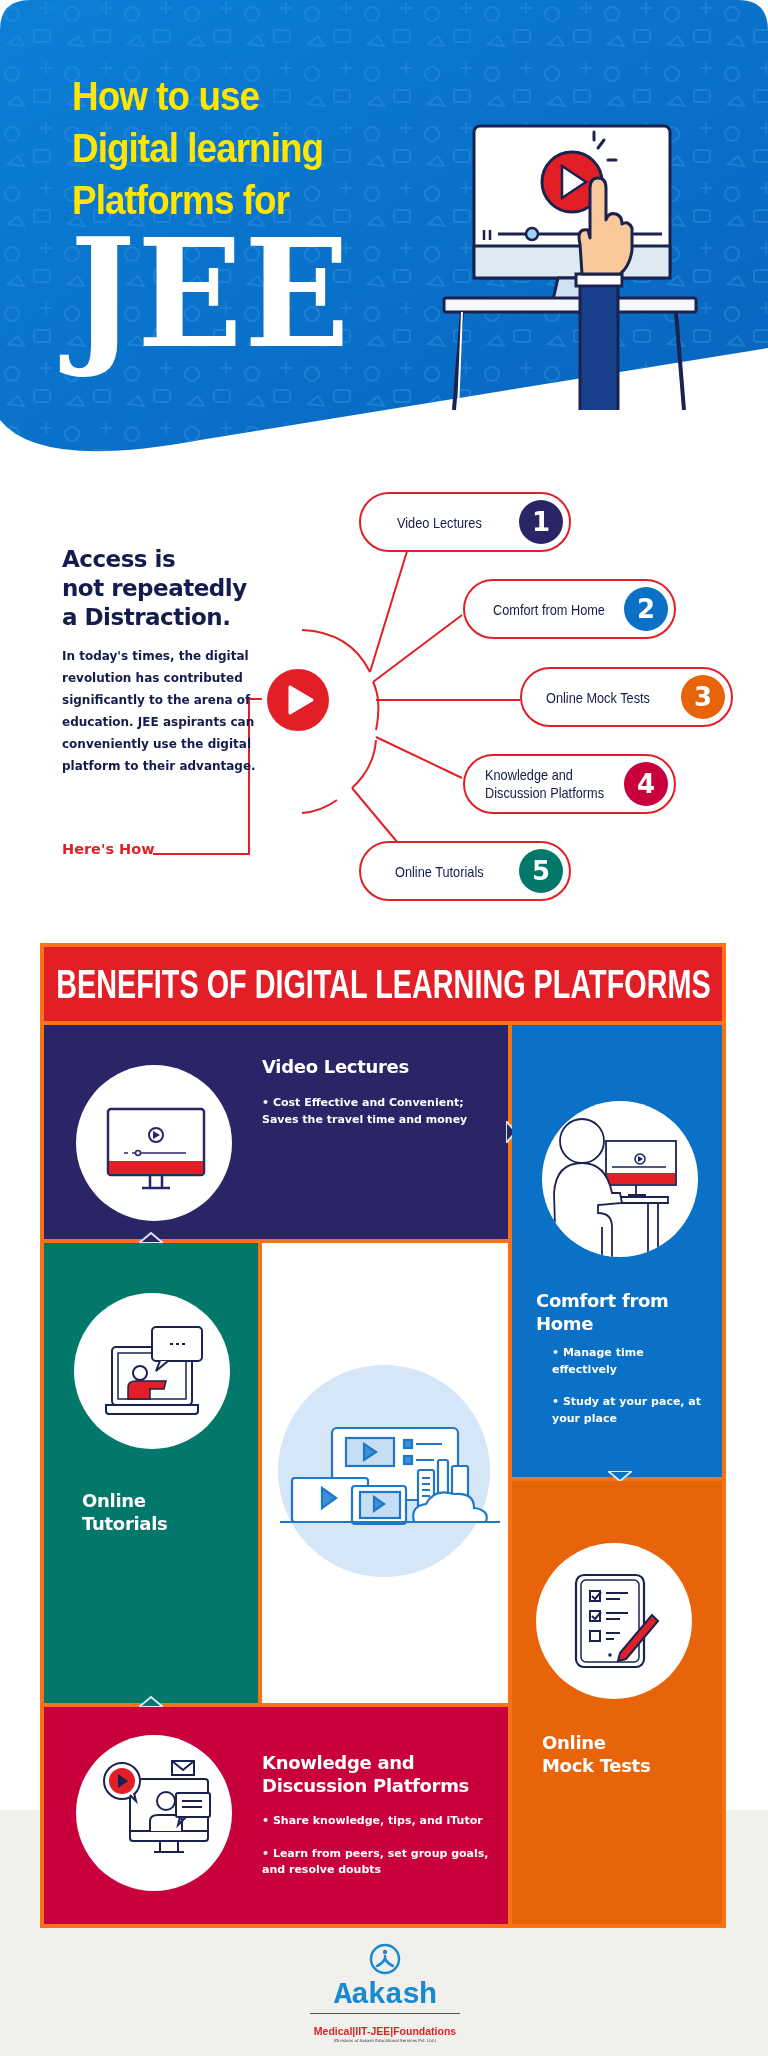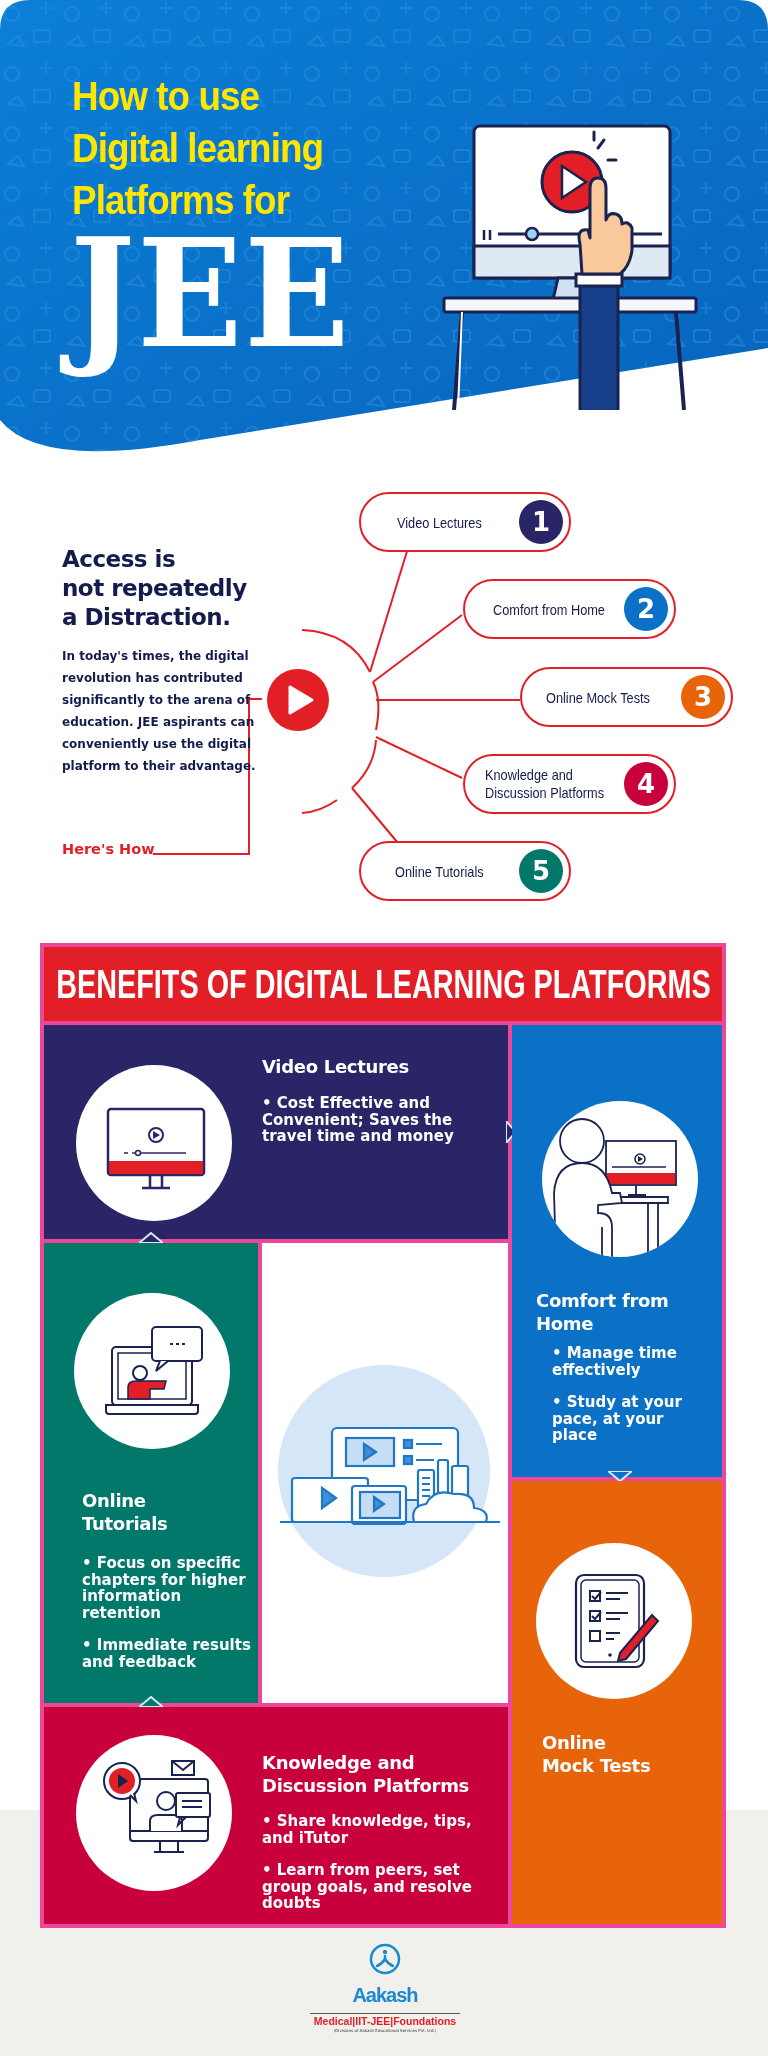--- a/index.html
+++ b/index.html
@@ -16,35 +16,35 @@
   
   .intro-heading { position: absolute; left: 62px; top: 545px; color: #141b4d; font-family: "DejaVu Sans", sans-serif; font-weight: bold; font-size: 23px; line-height: 29px; letter-spacing: -0.5px; }
   .intro-body { position: absolute; left: 62px; top: 645px; width: 200px; color: #141b4d; font-family: "DejaVu Sans", sans-serif; font-weight: bold; font-size: 12px; line-height: 22px; }
   .intro-link { position: absolute; left: 62px; top: 841px; color: #e21f26; font-weight: bold; font-size: 14.5px; }
   .mindmap { position: absolute; left: 0; top: 480px; }
   .pill { position: absolute; height: 60px; border: 2px solid #e21f26; border-radius: 32px; background: #fff; display: flex; align-items: center; }
   .pill-label { font-family: "Liberation Sans", sans-serif; color: #141b4d; font-size: 15px; line-height: 17px; transform: scaleX(0.85); transform-origin: left center; white-space: nowrap; }
   .pill-num { position: absolute; right: 6px; top: 6px; width: 44px; height: 44px; border-radius: 50%; color: #fff; font-weight: bold; font-size: 26px; display: flex; align-items: center; justify-content: center; }
 
   
-  .benefits { position: absolute; left: 40px; top: 943px; width: 686px; height: 985px; background: #ec4899; }
+  .benefits { position: absolute; left: 40px; top: 943px; width: 686px; height: 985px; background: #f97316; }
   .ben-header { position: absolute; left: 4px; top: 4px; width: 678px; height: 74px; background: #e21f26; display: flex; align-items: center; justify-content: center; }
   .ben-header span { color: #fff; font-family: "Liberation Sans", sans-serif; font-weight: bold; font-size: 40px; letter-spacing: 0px; transform: scaleX(0.72); white-space: nowrap; display: inline-block; }
   .panel { position: absolute; }
   .panel-title { position: absolute; color: #fff; font-family: "DejaVu Sans", sans-serif; font-weight: bold; font-size: 18px; line-height: 23px; letter-spacing: -0.3px; }
-  .panel-bullets { position: absolute; color: #fff; font-family: "DejaVu Sans", sans-serif; font-weight: bold; font-size: 15px; line-height: 16.5px; list-style: none; }
+  .panel-bullets { position: absolute; color: #fff; font-family: "DejaVu Sans", sans-serif; font-weight: bold; font-size: 11px; line-height: 16.5px; list-style: none; }
   .panel-bullets li { margin-bottom: 16px; }
   .panel-bullets li::before { content: "\2022\00a0"; }
   .circle { position: absolute; border-radius: 50%; background: #fff; }
 
   
   .footer-bg { position: absolute; left: 0; top: 1810px; width: 768px; height: 246px; background: #f1f0ec; }
   .logo { position: absolute; left: 310px; top: 1942px; width: 150px; text-align: center; }
-  .logo-name { color: #1a8ad0; font-family: Liberation Sans, sans-serif; font-weight: bold; font-size: 20px; line-height: 30px; letter-spacing: -1px; }
-  .logo-sub { border-top: 1.5px solid #555; margin-top: 3px; padding-top: 1px; color: #e21f26; font-family: "Liberation Sans", sans-serif; font-weight: bold; font-size: 10.5px; white-space: nowrap; }
+  .logo-name { color: #1a8ad0; font-family: Liberation Mono, monospace; font-weight: bold; font-size: 30px; line-height: 30px; letter-spacing: -1px; }
+  .logo-sub { border-top: 1.5px solid #555; margin-top: 3px; padding-top: 11px; color: #e21f26; font-family: "Liberation Sans", sans-serif; font-weight: bold; font-size: 10.5px; white-space: nowrap; }
   .logo-div { color: #333; font-size: 4px; white-space: nowrap; margin-top: 1px; }
 </style>
 </head>
 <body>
 
 <section class="hero">
   <svg class="bg" width="768" height="480" viewBox="0 0 768 480">
     <defs>
       <linearGradient id="hg" x1="0" y1="0" x2="1" y2="1">
         <stop offset="0" stop-color="#0b7fd6"></stop>
@@ -217,24 +217,20 @@
       <circle cx="36" cy="48" r="7" fill="#fff" stroke="#1a2250" stroke-width="2"></circle>
       <path d="M24 74 L24 62 Q24 56 32 56 L62 56 L60 64 L46 64 L46 74 Z" fill="#e21f26" stroke="#1a2250" stroke-width="1.5"></path>
       <rect x="48" y="2" width="50" height="34" rx="4" fill="#fff" stroke="#1a2250" stroke-width="2"></rect>
       <path d="M56 36 L52 46 L64 36" fill="#fff" stroke="#1a2250" stroke-width="2"></path>
     <path d="M66 19 h3 M72 19 h3 M78 19 h3" stroke="#1a2250" stroke-width="2"></path>
     </svg>
     <div class="panel-title" style="left:38px;top:246px">
       <div>Online</div>
       <div>Tutorials</div>
     </div>
-    <ul class="panel-bullets" style="left:38px;top:312px;width:170px">
-      <li>Focus on specific chapters for higher information retention</li>
-      <li>Immediate results and feedback</li>
-    </ul>
   </div>
 
   <div class="panel" style="left:222px;top:300px;width:246px;height:460px;background:#ffffff">
     <div class="circle" style="left:16px;top:122px;width:212px;height:212px;background:#d4e6f7"></div>
     <svg style="position:absolute;left:16px;top:175px" width="224" height="110" viewBox="0 0 224 110">
       <g fill="none" stroke="#1f77c6" stroke-width="2.2">
         <rect x="54" y="10" width="126" height="72" rx="5" fill="#fff"></rect>
         <rect x="68" y="20" width="48" height="28" fill="#c5def4"></rect>
         <path d="M86 26 L98 34 L86 42 Z" fill="#3c8fd8"></path>
         <rect x="126" y="22" width="8" height="8" fill="#3c8fd8"></rect>

